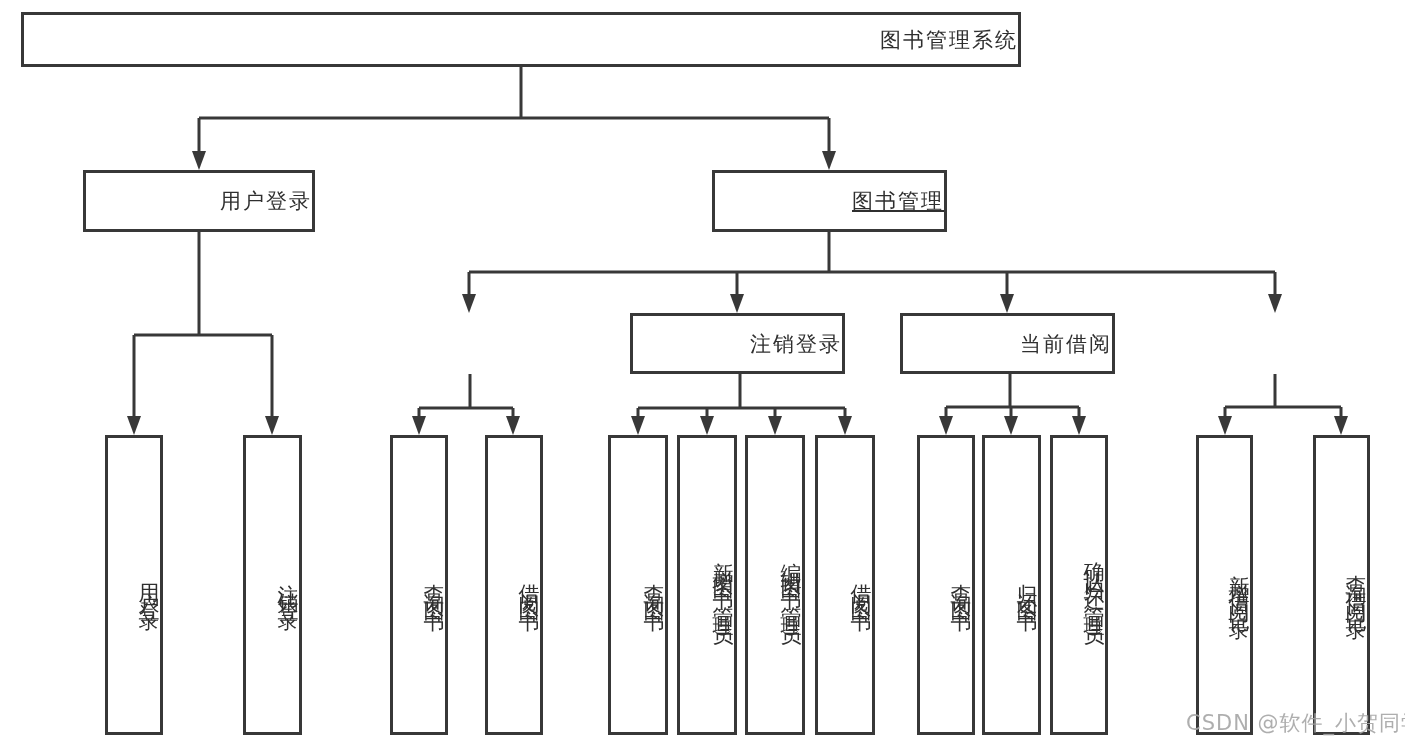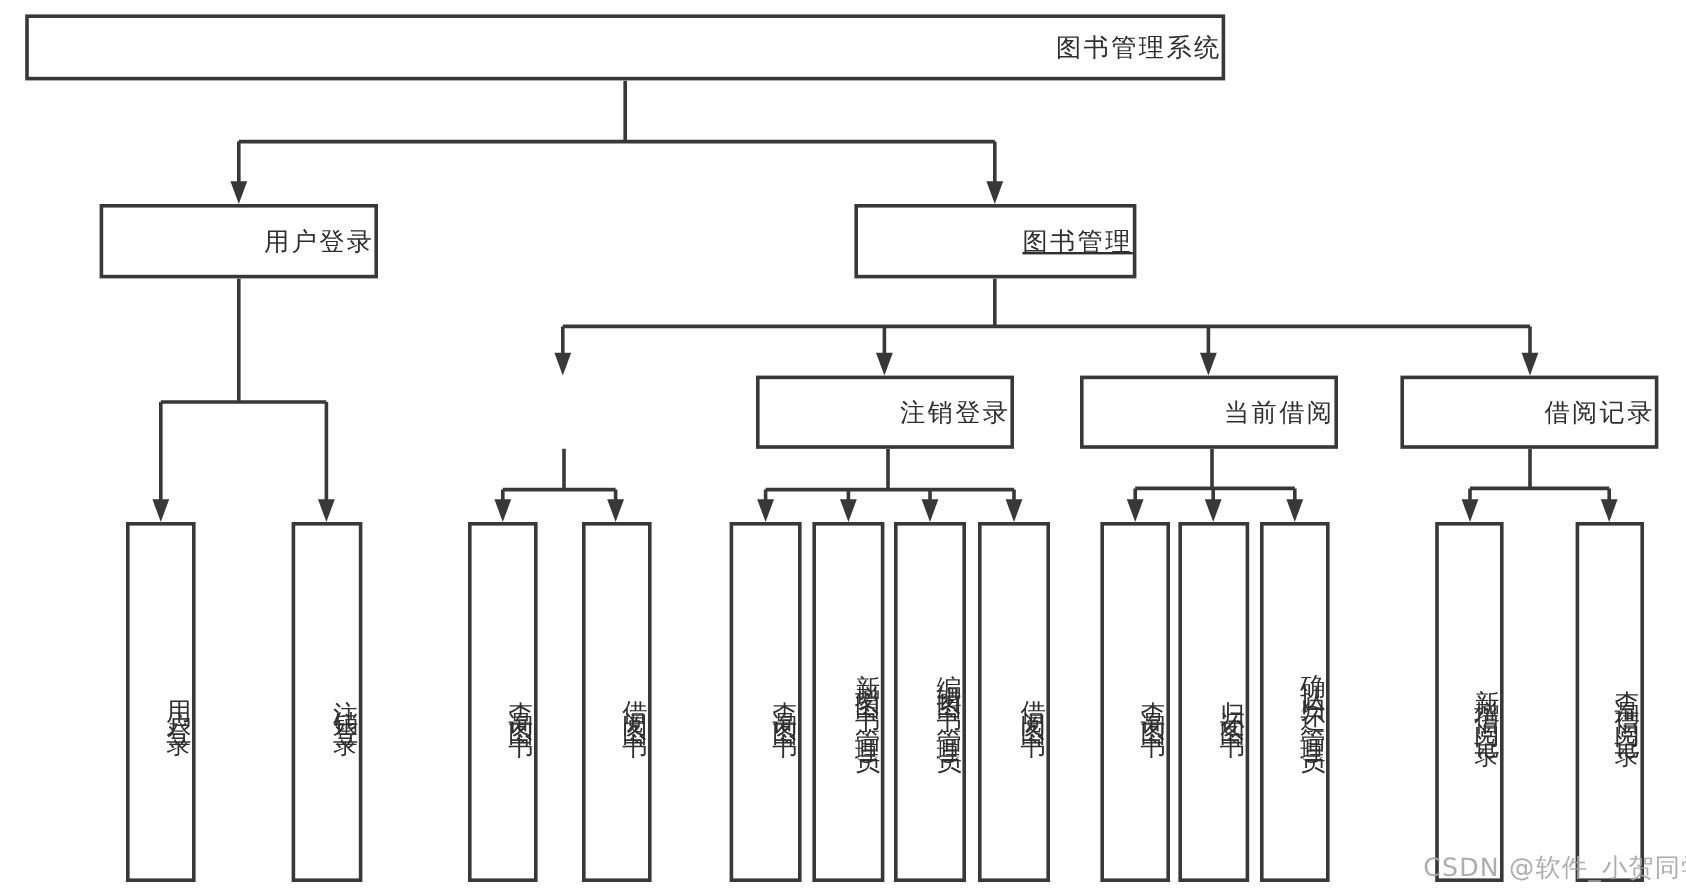--- a/index.html
+++ b/index.html
@@ -109,23 +109,20 @@
   <div class="box" style="left:712px; top:170px; width:235px; height:62px;text-decoration:underline;">
     <span class="hlabel">图书管理</span>
   </div>
 
   <div class="box" style="left:630px; top:313px; width:215px; height:61px;">
     <span class="hlabel">注销登录</span>
   </div>
   <div class="box" style="left:900px; top:313px; width:215px; height:61px;">
     <span class="hlabel">当前借阅</span>
   </div>
-  <div class="box" style="left:1167px; top:313px; width:215px; height:61px;">
-    <span class="hlabel">借阅记录</span>
-  </div>
 
   <div class="box" style="left:105px; top:435px; width:58px; height:300px;">
     <span class="vlabel">用户登录</span>
   </div>
   <div class="box" style="left:243px; top:435px; width:59px; height:300px;">
     <span class="vlabel">注销登录</span>
   </div>
 
   <div class="box" style="left:390px; top:435px; width:58px; height:300px;">
     <span class="vlabel">查询图书</span>

